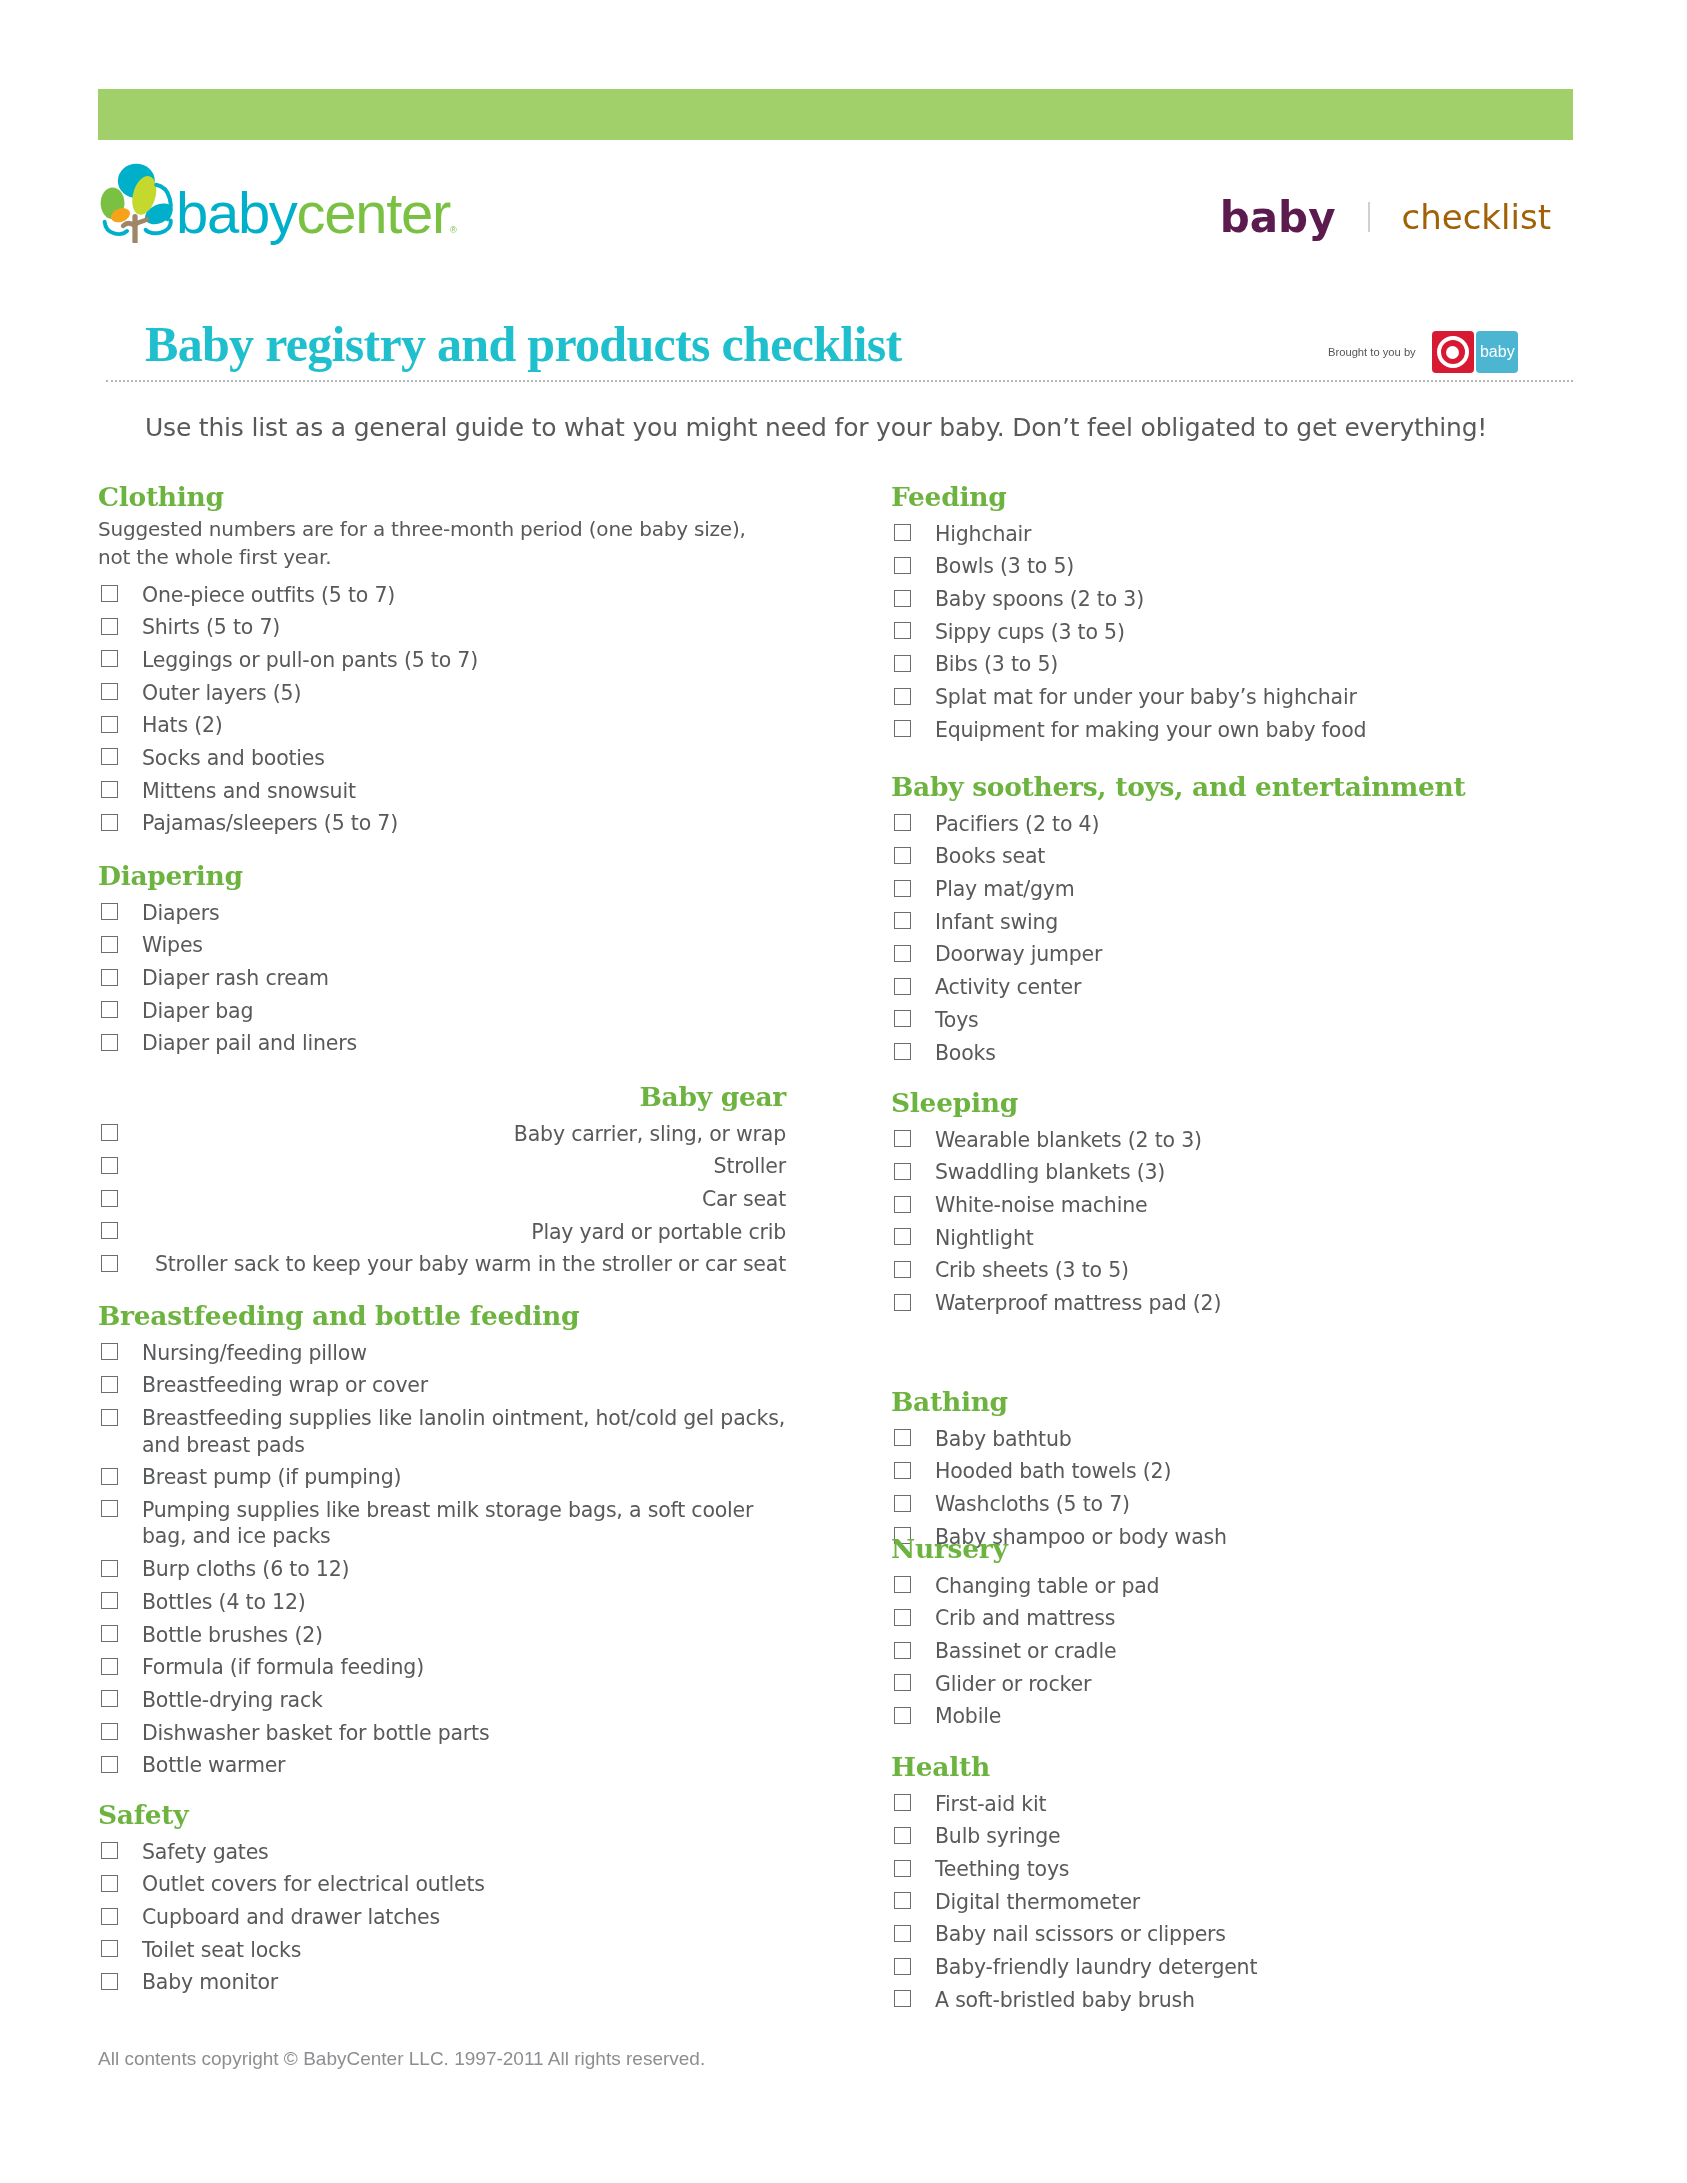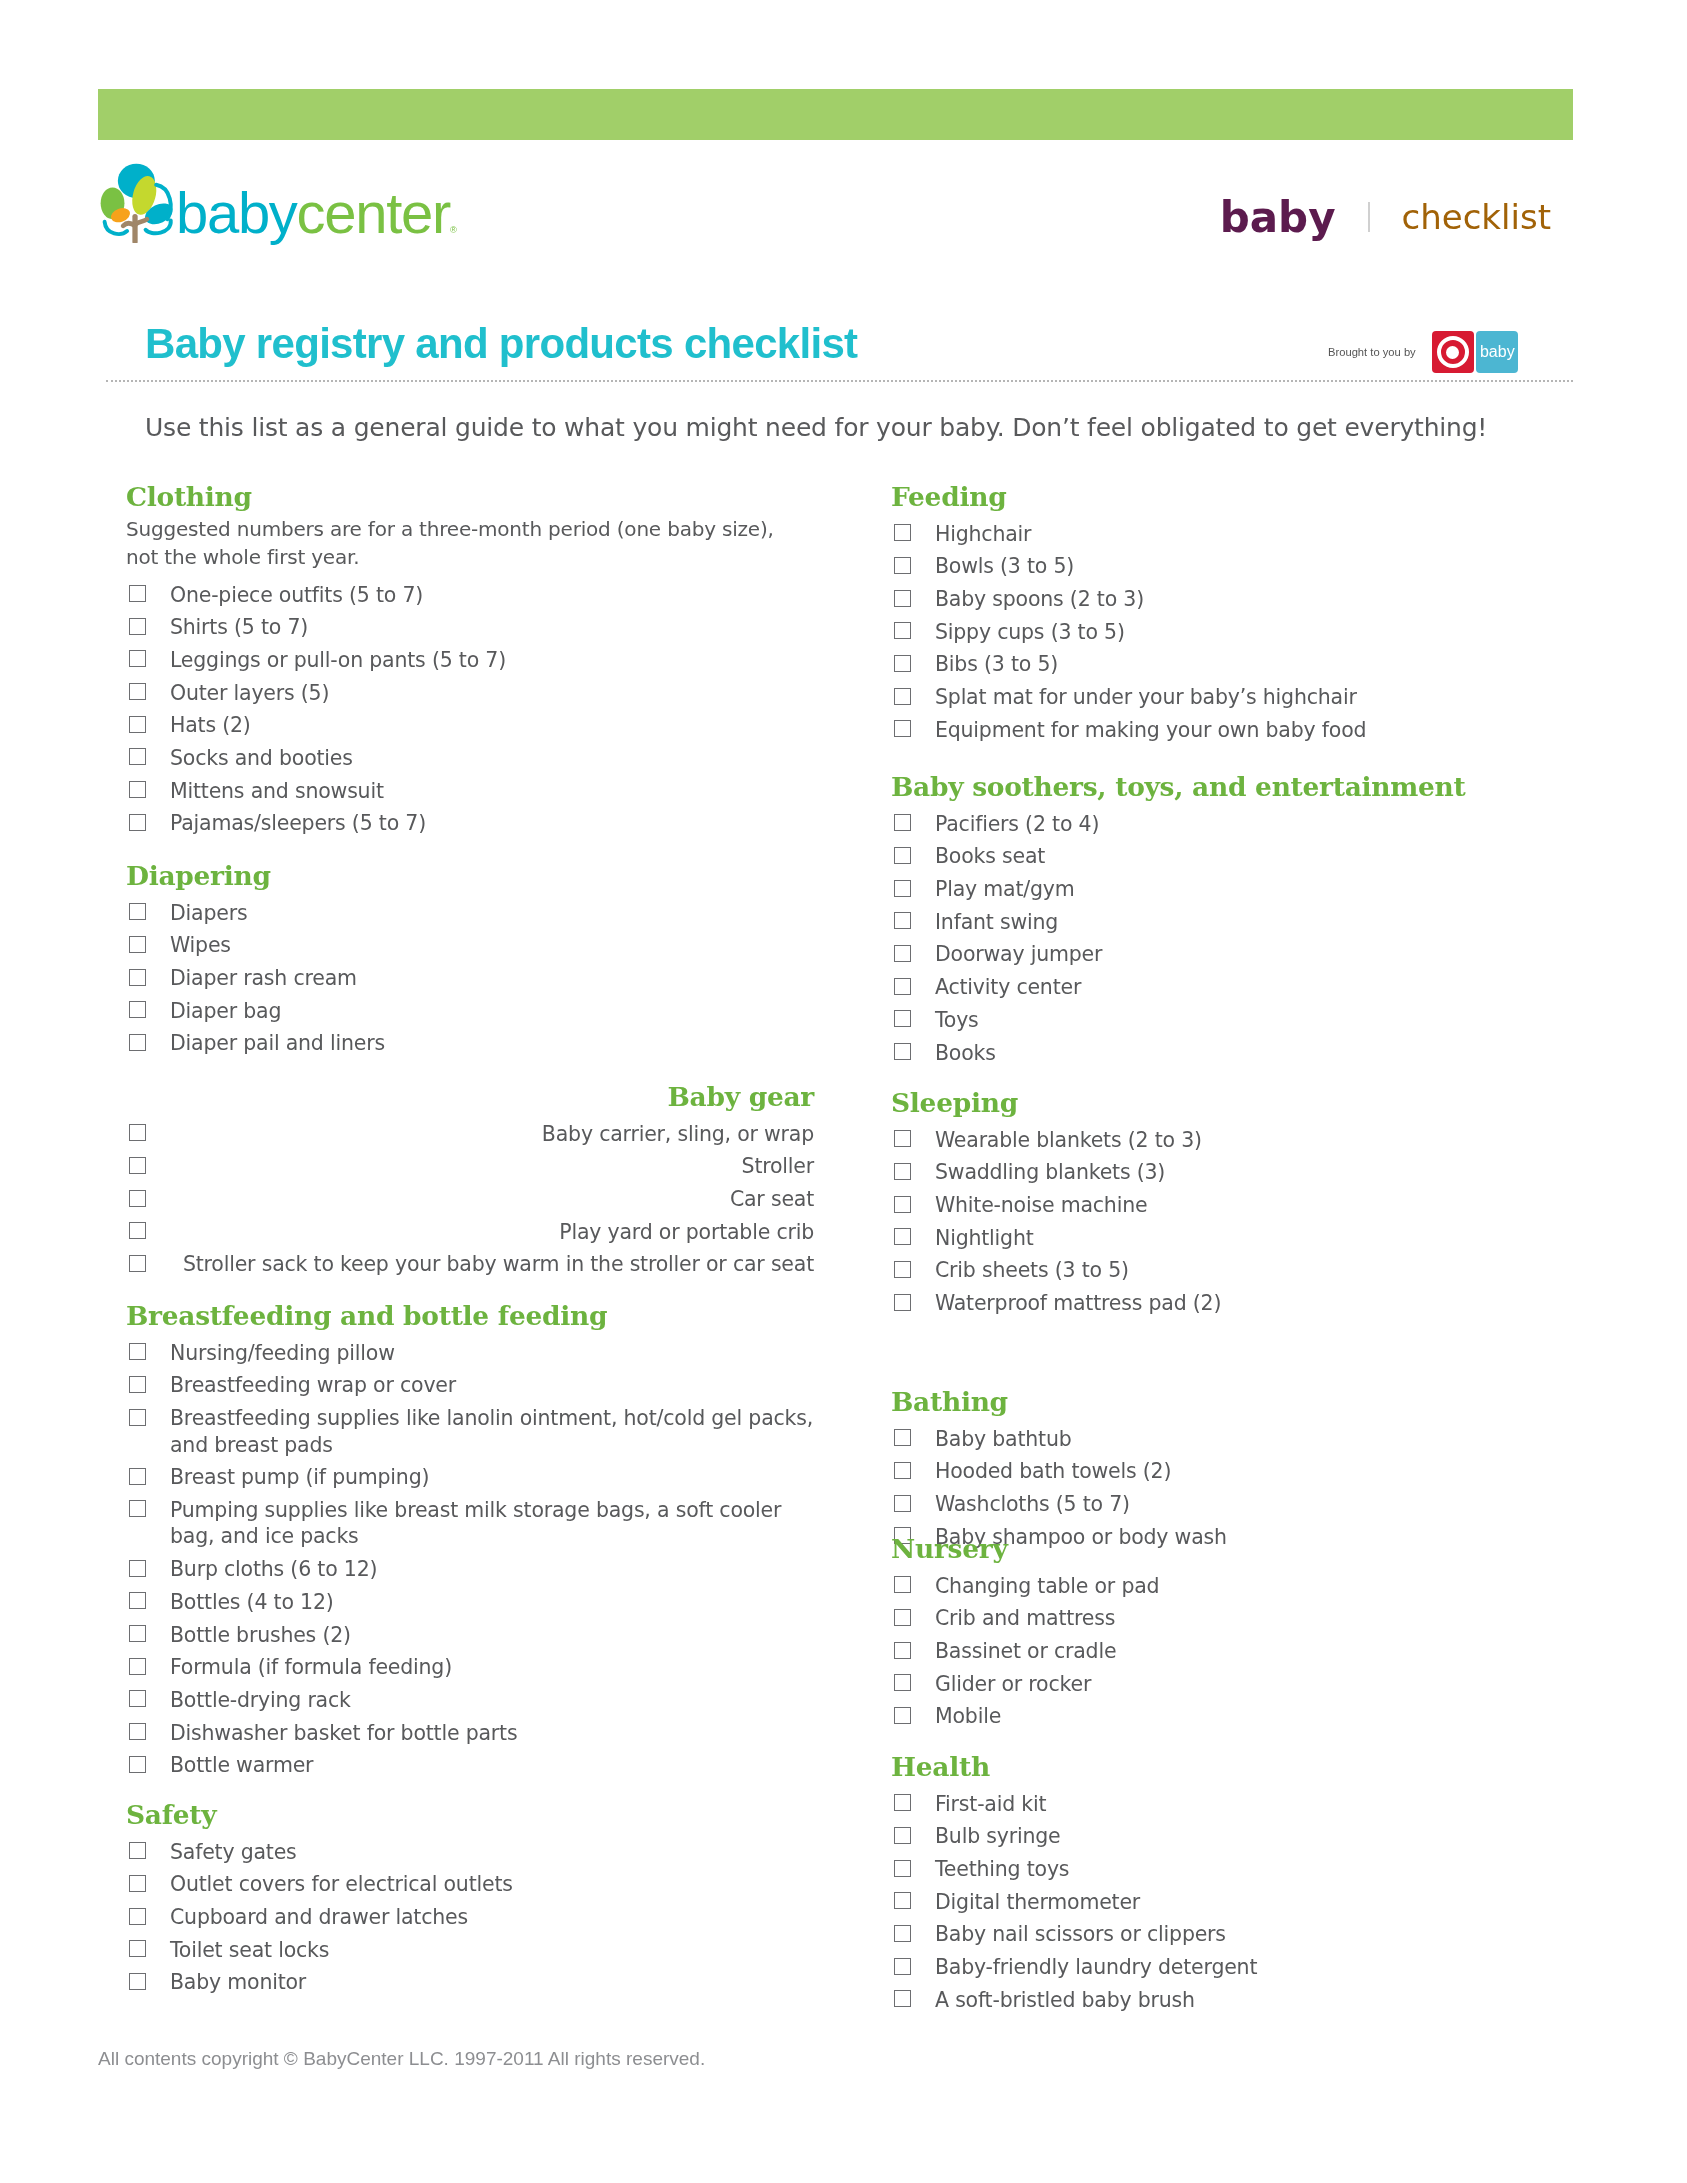--- a/index.html
+++ b/index.html
@@ -10,43 +10,43 @@
   .logo svg { position: absolute; left: 0; top: 0; }
   .logo-word { position: absolute; left: 78px; top: 19px; font-family: Liberation Sans, sans-serif;
                font-size: 58px; letter-spacing: -1.3px; line-height: 66px; }
   .logo-word .w1 { color: #00b0ca; }
   .logo-word .w2 { color: #7ac143; }
   .logo-word .reg { color: #7ac143; font-size: 9.3px; vertical-align: baseline; }
   .doc-type { position: absolute; right: 136px; top: 187px; height: 60px; display: flex; align-items: center; }
   .doc-type .baby { color: #5c1b4e; font-weight: bold; font-size: 42px; font-family: "DejaVu Sans", sans-serif; }
   .doc-type .sep { width: 2px; height: 30px; background: #d0d0d0; margin: 0 32px; }
   .doc-type .checklist { color: #a16207; font-size: 34px; font-family: "DejaVu Sans", sans-serif; font-weight: normal; }
-  .title { position: absolute; left: 145px; top: 311px; color: #20bfcd; font-family: Liberation Sans, sans-serif;
-           font-weight: bold; font-size: 42px; letter-spacing: -0.7px; line-height: 66px; white-space: nowrap; }
+  .title { position: absolute; left: 145px; top: 311px; color: #20bfcd; font-family: Liberation Serif, serif;
+           font-weight: bold; font-size: 50px; letter-spacing: -0.7px; line-height: 66px; white-space: nowrap; }
   .sponsor { position: absolute; left: 1328px; top: 331px; height: 42px; display: flex; align-items: center; }
   .sponsor .by { font-family: "Liberation Sans", sans-serif; font-size: 11.2px; color: #555; margin-right: 16px; }
   .target-box { width: 42px; height: 42px; background: #d71a32; border-radius: 4px; position: relative; }
   .target-box .ring { position: absolute; left: 5.3px; top: 5.3px; width: 24px; height: 24px; border: 4.6px solid #fff; border-radius: 50%; }
   .target-box .dot { position: absolute; left: 14.6px; top: 14.6px; width: 13.2px; height: 13.2px; background: #fff; border-radius: 50%; }
   .baby-box { width: 42px; height: 42px; background: #4cb6d2; border-radius: 4px; margin-left: 2.6px; color: #fff;
               font-family: "Liberation Sans", sans-serif; font-size: 16px; display: flex; align-items: center; justify-content: center; }
   .dotted { position: absolute; left: 106px; top: 380px; width: 1467px; height: 0; border-top: 2.6px dotted #b5b5b5; }
   .intro { position: absolute; left: 145px; top: 413px; font-size: 25px; color: #58595b; white-space: nowrap; letter-spacing: -0.2px; }
   .section { position: absolute; }
   .section h2 { margin: 0; font-family: "DejaVu Serif", serif; font-weight: bold; color: #6db33f; font-size: 26.5px;
                 line-height: 37px; letter-spacing: -0.3px; white-space: nowrap; }
   .section .note { font-size: 20px; line-height: 28.4px; color: #58595b; margin: 0 0 6.6px 0; white-space: nowrap; letter-spacing: -0.2px; }
   .section ul { list-style: none; margin: 2.6px 0 0 0; padding: 0; }
   .section li { position: relative; font-size: 20.5px; line-height: 26.5px; padding: 3.1px 0 3.1px 44px; color: #58595b;
                 letter-spacing: -0.2px; }
   .section li .box { position: absolute; left: 2.6px; top: 6.6px; width: 17px; height: 17px; border: 1.7px solid #6d6e71; box-sizing: border-box; }
   .section li .txt { display: block; }
   .left-col { left: 98px; }
   .right-col { left: 891px; }
-  .w-left { width: 688px; margin-left: 28px; }
+  .w-left { width: 688px; }
   .footer { position: absolute; left: 98px; top: 2048px; font-family: "Liberation Sans", sans-serif; font-size: 19px; color: #8d8e91; white-space: nowrap; }
 </style>
 </head>
 <body>
 
 <div class="green-bar"></div>
 
 <div class="logo">
   <svg width="78" height="82" viewBox="0 0 118 124">
     <path d="M38 40 C30 10 70 0 82 25" fill="#00b0ca"></path>

